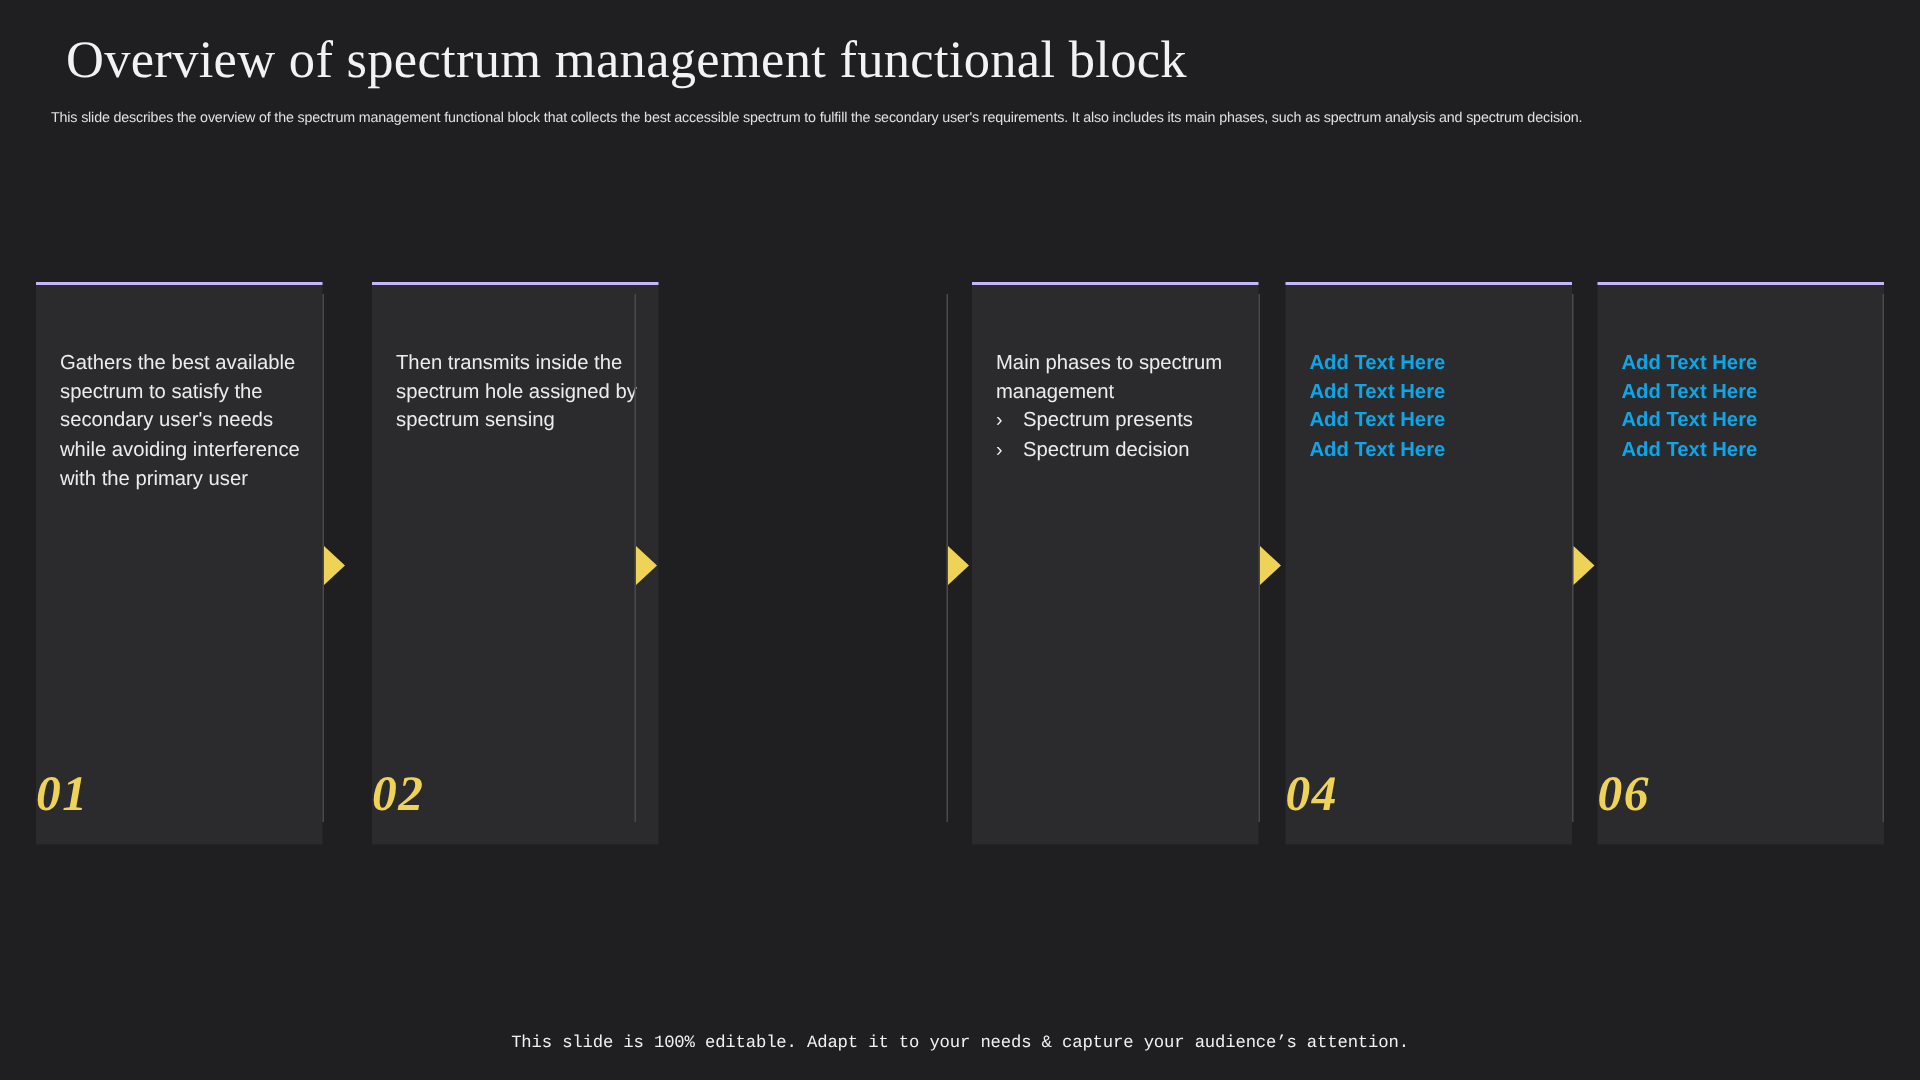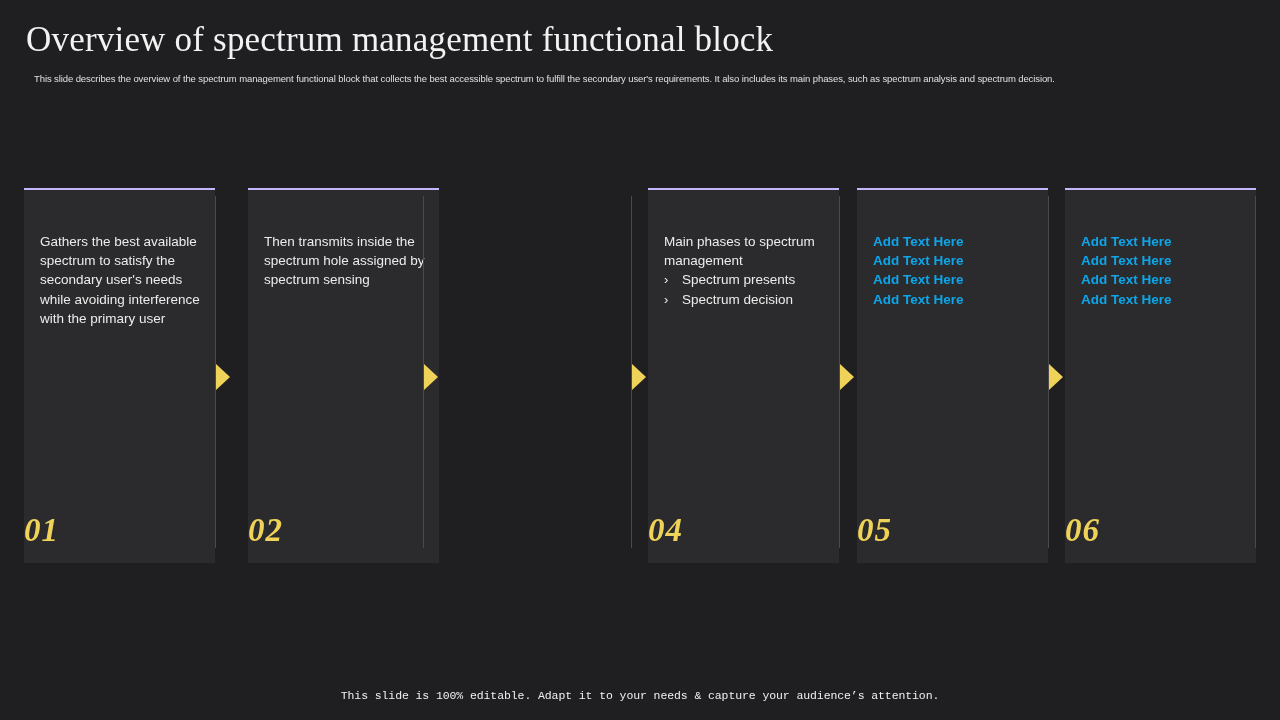--- a/index.html
+++ b/index.html
@@ -16,21 +16,21 @@
     position: relative;
   }
   #slide {
     position: relative;
     width: 1280px;
     height: 720px;
     background: #1f1f21;
   }
   .title {
     position: absolute;
-    left: 26px;
+    left: 44px;
     top: 20px;
     font-family: "Liberation Serif", serif;
     font-size: 35px;
     color: #f2f2f2;
     letter-spacing: 0.2px;
     white-space: nowrap;
   }
   .subtitle {
     position: absolute;
     left: 34px;
@@ -160,33 +160,32 @@
     <div class="arrow" style="left:608px;"></div>
 
     <div class="card" style="left:624px;">
       <div class="card-body">
         <div>Main phases to spectrum management</div>
         <ul class="bullets">
           <li><span class="chev">›</span><span>Spectrum presents</span></li>
           <li><span class="chev">›</span><span>Spectrum decision</span></li>
         </ul>
       </div>
-      <div class="card-num">04</div>
     </div>
     <div class="divider" style="left:815px;"></div>
     <div class="arrow" style="left:816px;"></div>
 
     <div class="card" style="left:833px;">
       <div class="card-body plain-lines">
         <div>Add Text Here</div>
         <div>Add Text Here</div>
         <div>Add Text Here</div>
         <div>Add Text Here</div>
       </div>
-      <div class="card-num">05</div>
+      <div class="card-num">04</div>
     </div>
     <div class="divider" style="left:1024px;"></div>
     <div class="arrow" style="left:1025px;"></div>
 
     <div class="card" style="left:1041px;">
       <div class="card-body plain-lines">
         <div>Add Text Here</div>
         <div>Add Text Here</div>
         <div>Add Text Here</div>
         <div>Add Text Here</div>

